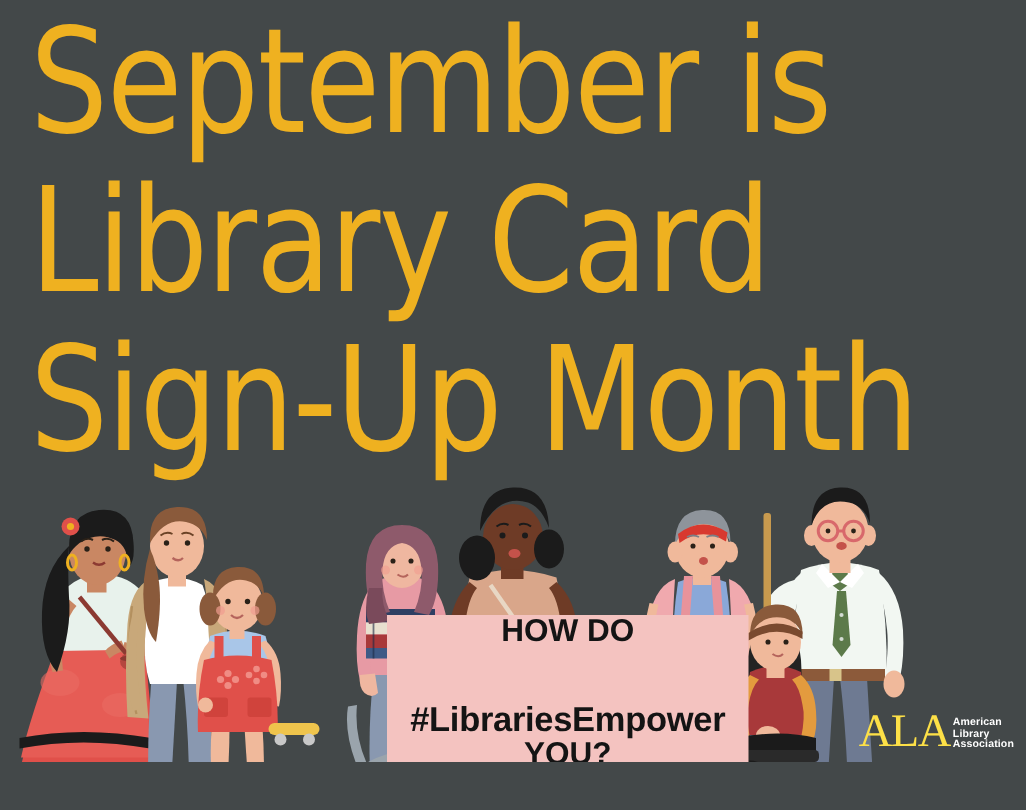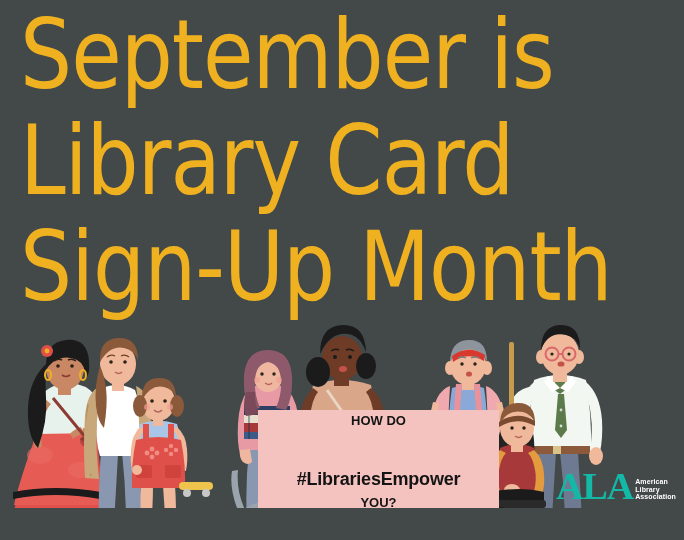--- a/index.html
+++ b/index.html
@@ -33,31 +33,31 @@
   #art{position:absolute;left:0;top:0;width:684px;height:540px;z-index:2;}
   
   #sign{
     position:absolute;left:258px;top:410px;width:241px;height:103px;
     background:#F4C3C0;z-index:6;
     display:flex;flex-direction:column;align-items:center;justify-content:center;
   }
   .sign-line{
     color:#141414;font-weight:bold;
     font-family:"Liberation Sans", sans-serif;
-    font-size:13px;line-height:23px;text-align:center;white-space:nowrap;
-  }
-  .sign-line.l2{font-size:18px;letter-spacing:-.2px;margin-top:36px;}
+    font-size:21px;line-height:23px;text-align:center;white-space:nowrap;
+  }
+  .sign-line.l2{font-size:23px;letter-spacing:-.2px;margin-top:36px;}
   
   #ala-logo{
     position:absolute;right:8px;bottom:6px;z-index:8;
     display:flex;align-items:flex-end;
   }
   #ala-mark{
-    color:#14b8a6;font-family:"Liberation Serif","DejaVu Serif",serif;
-    font-size:38px;line-height:31px;font-weight:700;letter-spacing:-1px;
+    color:#fde047;font-family:"Liberation Serif","DejaVu Serif",serif;
+    font-size:31px;line-height:31px;font-weight:400;letter-spacing:-1px;
   }
   #ala-words{
     display:flex;flex-direction:column;justify-content:flex-end;
     margin-left:2px;margin-bottom:1px;
   }
   .ala-word{
     color:#FFFFFF;font-family:"Liberation Sans", sans-serif;
     font-size:7px;line-height:7.6px;font-weight:bold;letter-spacing:.1px;
   }
 </style>

